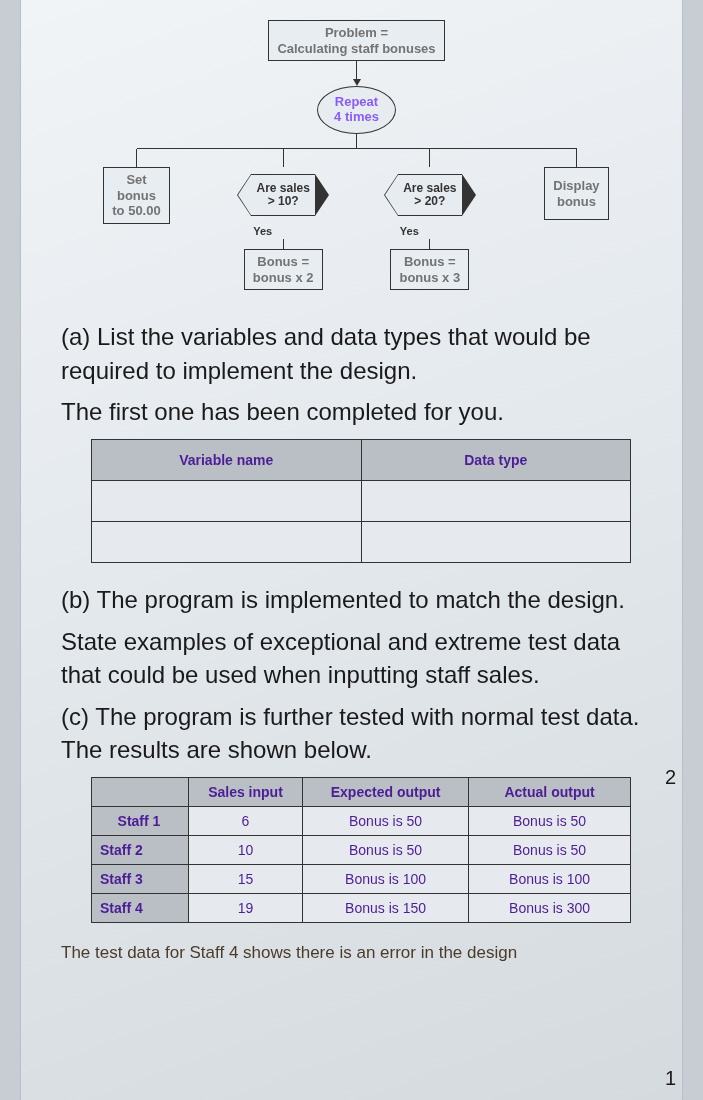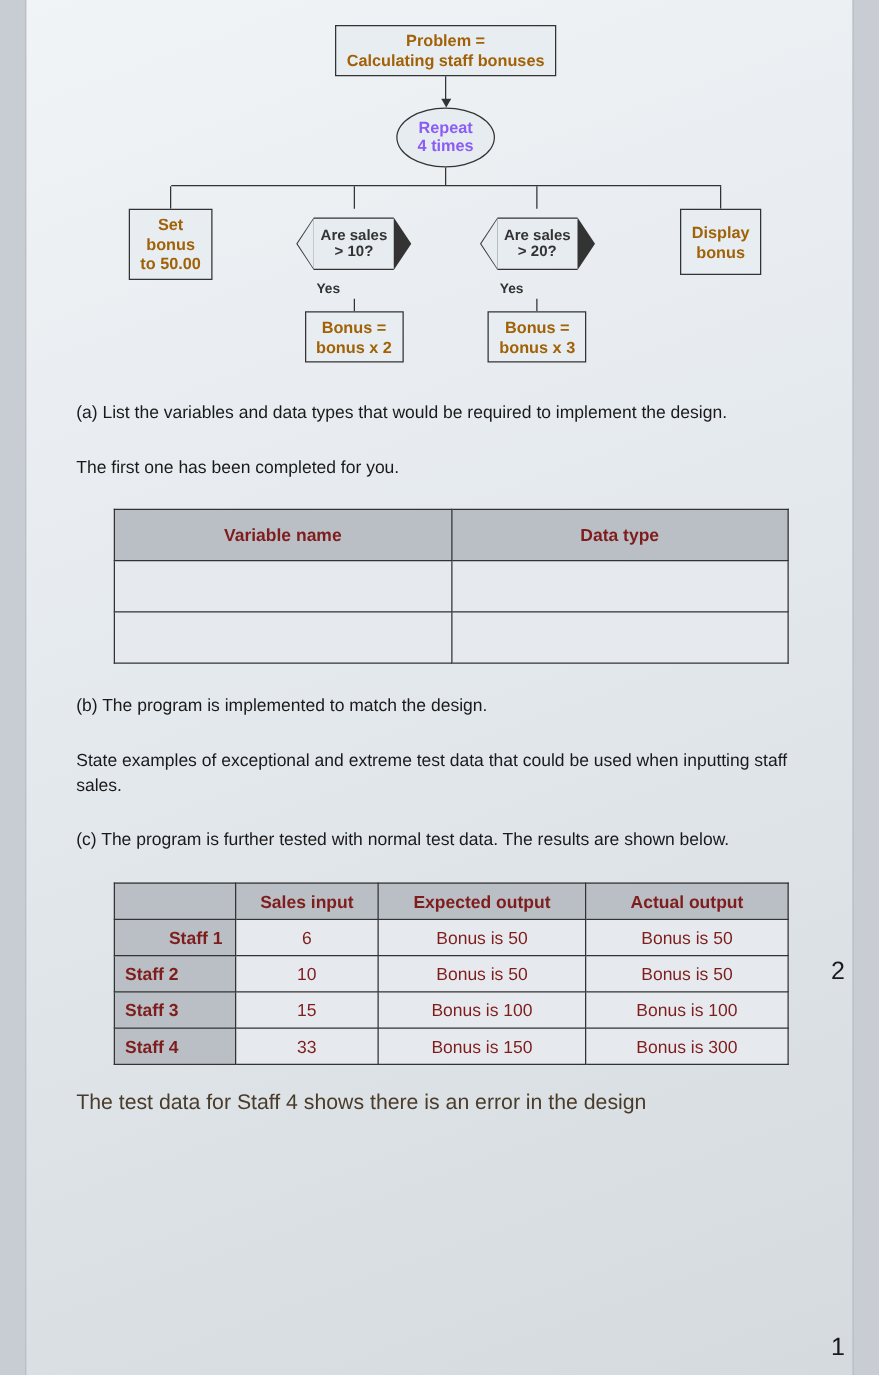--- a/index.html
+++ b/index.html
@@ -24,21 +24,21 @@
     flex-direction: column;
     align-items: center;
     margin-bottom: 30px;
   }
   .box {
     border: 1px solid #333;
     background: #e8edf1;
     padding: 4px 8px;
     text-align: center;
     font-size: 13px;
-    color: #a16207;
+    color: #737373;
     font-weight: 600;
     line-height: 1.2;
   }
   .connector {
     width: 1px;
     height: 20px;
     background: #333;
   }
   .oval {
     border: 1px solid #333;
@@ -139,36 +139,36 @@
   }
   .yes {
     font-size: 11px;
     color: #333;
     font-weight: 600;
     margin: 2px 0 2px 20px;
     align-self: flex-start;
   }
   .question, .paragraph {
     font-family: "Century Gothic", "Futura", Verdana, sans-serif;
-    font-size: 14px;
+    font-size: 24px;
     color: #1a1a1a;
-    margin: 24px 0;
+    margin: 8px 0;
     line-height: 1.4;
   }
   table.data {
     border-collapse: collapse;
     margin: 10px 0 20px 30px;
     font-family: Verdana, sans-serif;
     font-size: 14px;
   }
   table.data th, table.data td {
     border: 1px solid #333;
     padding: 6px 10px;
     text-align: center;
-    color: #7f1d1d;
+    color: #4c1d95;
   }
   table.data th {
     background: #b9bfc5;
     font-weight: 700;
   }
   table.data td {
     background: #e6eaee;
   }
   table.vars { width: 540px; }
   table.vars td, table.vars th { width: 50%; height: 28px; }
@@ -291,40 +291,40 @@
 
   <table class="data" style="margin-left:30px;width:540px;">
     <tbody>
         <tr>
       <th style="width:90px;background:#b9bfc5;"></th>
       <th style="width:110px;">Sales input</th>
       <th style="width:170px;">Expected output</th>
       <th style="width:170px;">Actual output</th>
     </tr>
     <tr>
-      <th style="text-align:right;padding-left:8px;">Staff 1</th>
+      <th style="text-align:center;padding-left:8px;">Staff 1</th>
       <td>6</td>
       <td>Bonus is 50</td>
       <td>Bonus is 50</td>
     </tr>
     <tr>
       <th style="text-align:left;padding-left:8px;">Staff 2</th>
       <td>10</td>
       <td>Bonus is 50</td>
       <td>Bonus is 50</td>
     </tr>
     <tr>
       <th style="text-align:left;padding-left:8px;">Staff 3</th>
       <td>15</td>
       <td>Bonus is 100</td>
       <td>Bonus is 100</td>
     </tr>
     <tr>
       <th style="text-align:left;padding-left:8px;margin-left:21px;">Staff 4</th>
-      <td>33</td>
+      <td>19</td>
       <td>Bonus is 150</td>
       <td>Bonus is 300</td>
     </tr>
   </tbody>
     </table>
 
   <div class="partial">The test data for Staff 4 shows there is an error in the design</div>
 
   <div class="margin-right m2">2</div>
   <div class="margin-right m1">1</div>

